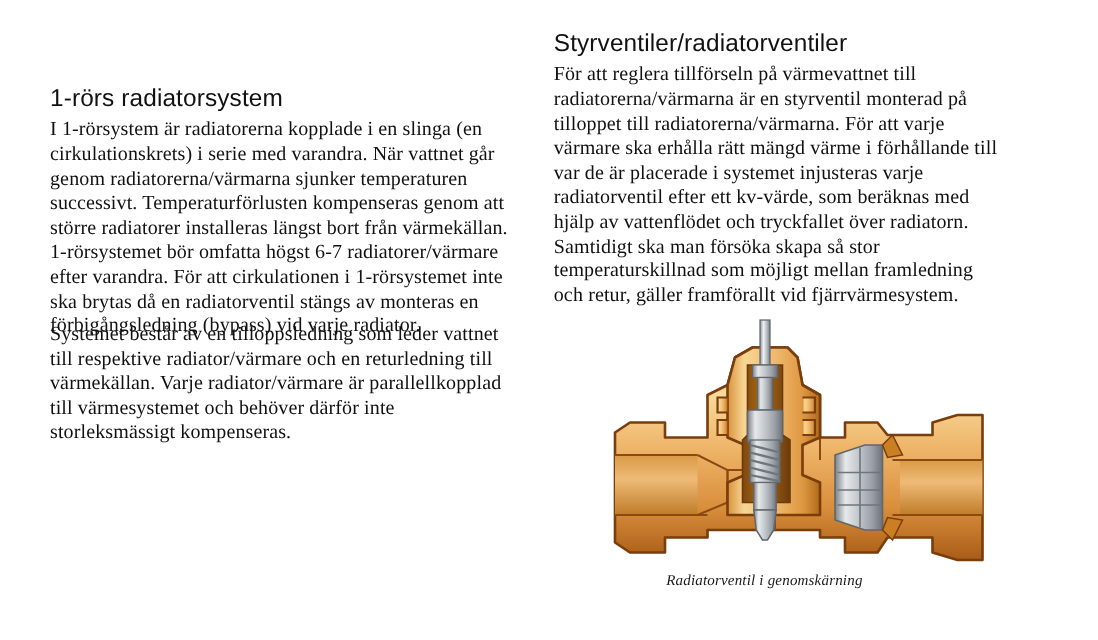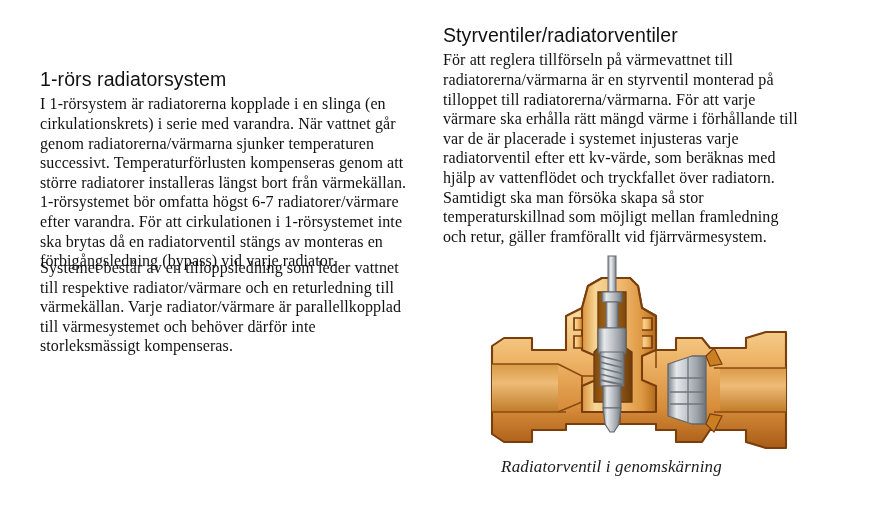--- a/index.html
+++ b/index.html
@@ -64,21 +64,21 @@
   }
   .figure svg { display: block; }
   .caption {
     position: absolute;
     left: 0;
     top: 205px;
     width: 283px;
     text-align: center;
     font-family: "Liberation Serif", "DejaVu Serif", serif;
     font-style: italic;
-    font-size: 17px;
+    font-size: 12px;
     color: #1a1a1a;
     letter-spacing: 0.15px;
   }
 </style>
 </head>
 <body>
 
 <div class="page">
 
   <div class="col col-left">

